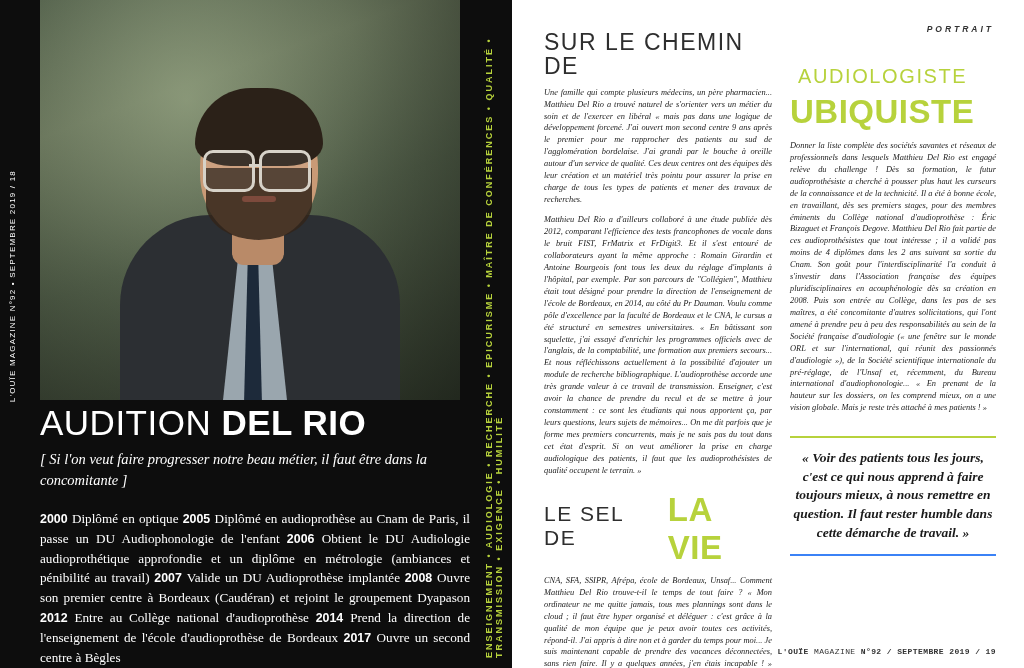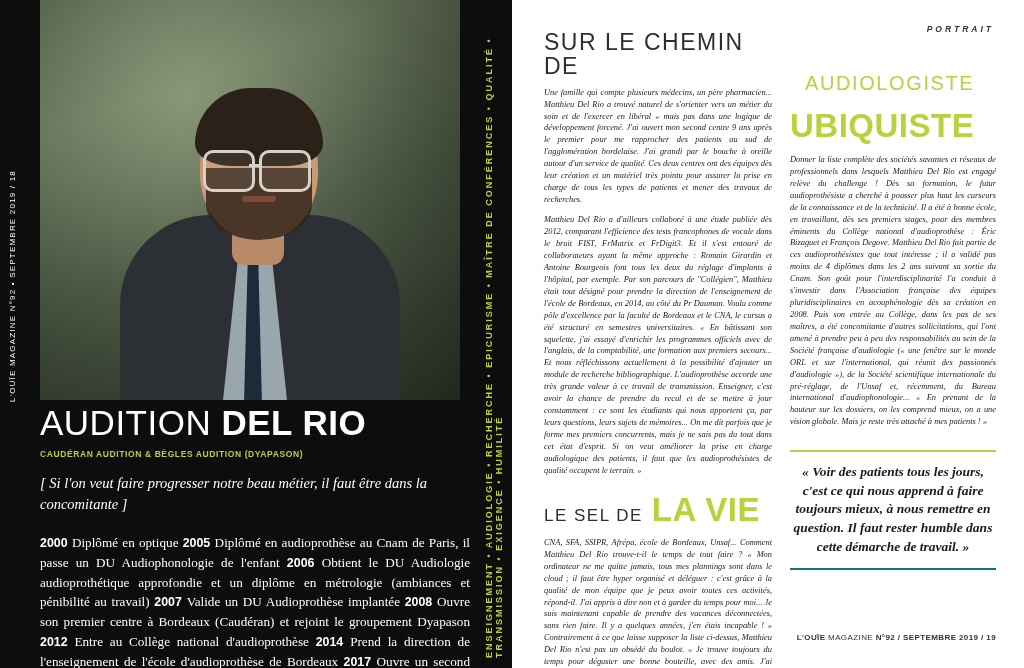--- a/index.html
+++ b/index.html
@@ -98,40 +98,40 @@
   .hd-thin{
     font-family:"Liberation Sans", sans-serif;font-weight:300;
     font-size:23px;letter-spacing:1.5px;color:#2e2e2e;line-height:1.05;margin:0;
   }
   .hd-green{
     font-family:"Liberation Sans", sans-serif;font-weight:700;
     font-size:33px;letter-spacing:.5px;color:#b7d23c;line-height:1;margin:2px 0 12px 0;
   }
   .hd-thin-g{
     font-family:"Liberation Sans", sans-serif;font-weight:300;
-    font-size:20px;letter-spacing:1.6px;color:#b7d23c;line-height:1.05;margin:15px;
+    font-size:20px;letter-spacing:1.6px;color:#b7d23c;line-height:1.05;margin:8px;
   }
   .body-it{
     font-family:"Liberation Serif", serif;font-style:italic;
     font-size:8.4px;line-height:1.42;text-align:justify;color:#222;
   }
   .sel-head{margin-top:14px;}
   .sel-row{display:flex;align-items:baseline;gap:9px;}
-  .sel-row .thin{font-family:"Liberation Sans", sans-serif;font-weight:300;font-size:17px;letter-spacing:1.5px;color:#2e2e2e;}
+  .sel-row .thin{font-family:"Liberation Sans", sans-serif;font-weight:300;font-size:21px;letter-spacing:1.5px;color:#2e2e2e;}
   .sel-row .grn{font-family:"Liberation Sans", sans-serif;font-weight:700;font-size:33px;color:#b7d23c;letter-spacing:.5px;}
 
   .pullquote{
-    margin-top:22px;border-top:2px solid #b7d23c;border-bottom:2px solid #0f766e;
+    margin-top:22px;border-top:2px solid #b7d23c;border-bottom:2px solid #3b82f6;
     padding:11px 2px 12px 2px;
     font-family:"Liberation Serif", serif;font-style:italic;font-weight:700;
     font-size:13.5px;line-height:1.38;color:#1a1a1a;text-align:center;
   }
   .footer{
-    position:absolute;right:28px;bottom:26px;
-    font-family:Liberation Sans, sans-serif;font-size:8px;color:#333;letter-spacing:.4px;
+    position:absolute;right:28px;bottom:12px;
+    font-family:Liberation Mono, monospace;font-size:8px;color:#333;letter-spacing:.4px;
   }
   .footer b{font-weight:700;}
 </style>
 </head>
 <body>
 
 <div class="page">
 
   <div class="left-page">
 
@@ -148,21 +148,20 @@
       <div class="glass r"></div>
       <div class="glass-bridge"></div>
       <div class="fig-mouth"></div>
     </div>
 
     <div class="spine">L'OUÏE MAGAZINE N°92 • SEPTEMBRE 2019 / 18</div>
     <div class="vert-tags">ENSEIGNEMENT • AUDIOLOGIE • RECHERCHE • EPICURISME • MAÎTRE DE CONFÉRENCES • QUALITÉ • TRANSMISSION • EXIGENCE • HUMILITÉ</div>
 
     <div class="left-content">
       <h1 class="name"><span>AUDITION </span><b>DEL RIO</b></h1>
-      <div class="affil">CAUDÉRAN AUDITION &amp; BÈGLES AUDITION (DYAPASON)</div>
       <div class="quote-lead">[ Si l'on veut faire progresser notre beau métier, il faut être dans la concomitante ]</div>
       <div class="timeline"><span class="yr">2000 </span><span>Diplômé en optique </span><span class="yr">2005 </span><span>Diplômé en audioprothèse au Cnam de Paris, il passe un DU Audiophonologie de l'enfant </span><span class="yr">2006 </span><span>Obtient le DU Audiologie audioprothétique approfondie et un diplôme en métrologie (ambiances et pénibilité au travail) </span><span class="yr">2007 </span><span>Valide un DU Audioprothèse implantée </span><span class="yr">2008 </span><span>Ouvre son premier centre à Bordeaux (Caudéran) et rejoint le groupement Dyapason </span><span class="yr">2012 </span><span>Entre au Collège national d'audioprothèse </span><span class="yr">2014 </span><span>Prend la direction de l'enseignement de l'école d'audioprothèse de Bordeaux </span><span class="yr">2017 </span><span>Ouvre un second centre à Bègles</span></div>
     </div>
   </div>
 
   <div class="right-page">
     <div class="portrait-tag">PORTRAIT</div>
 
     <div class="col-a">
       <div class="hd-thin">SUR LE CHEMIN DE</div>

